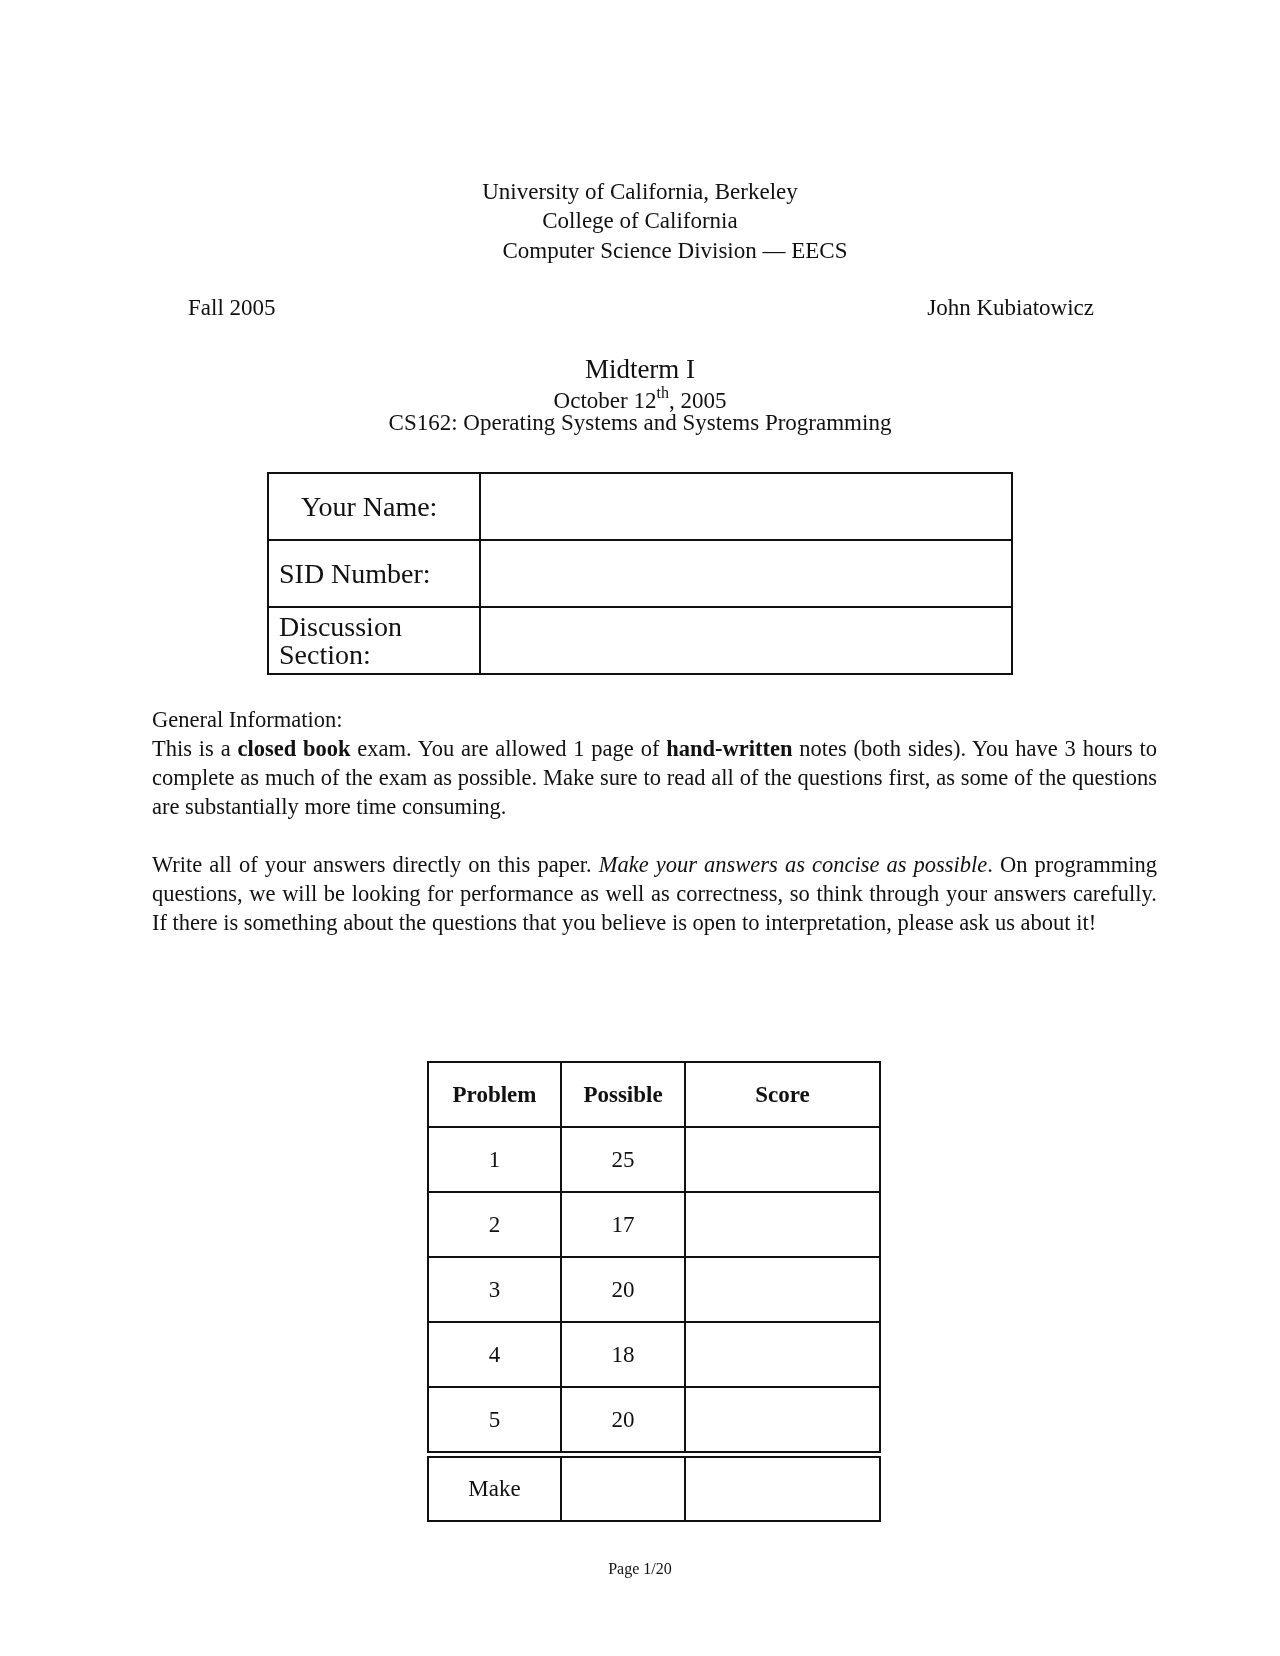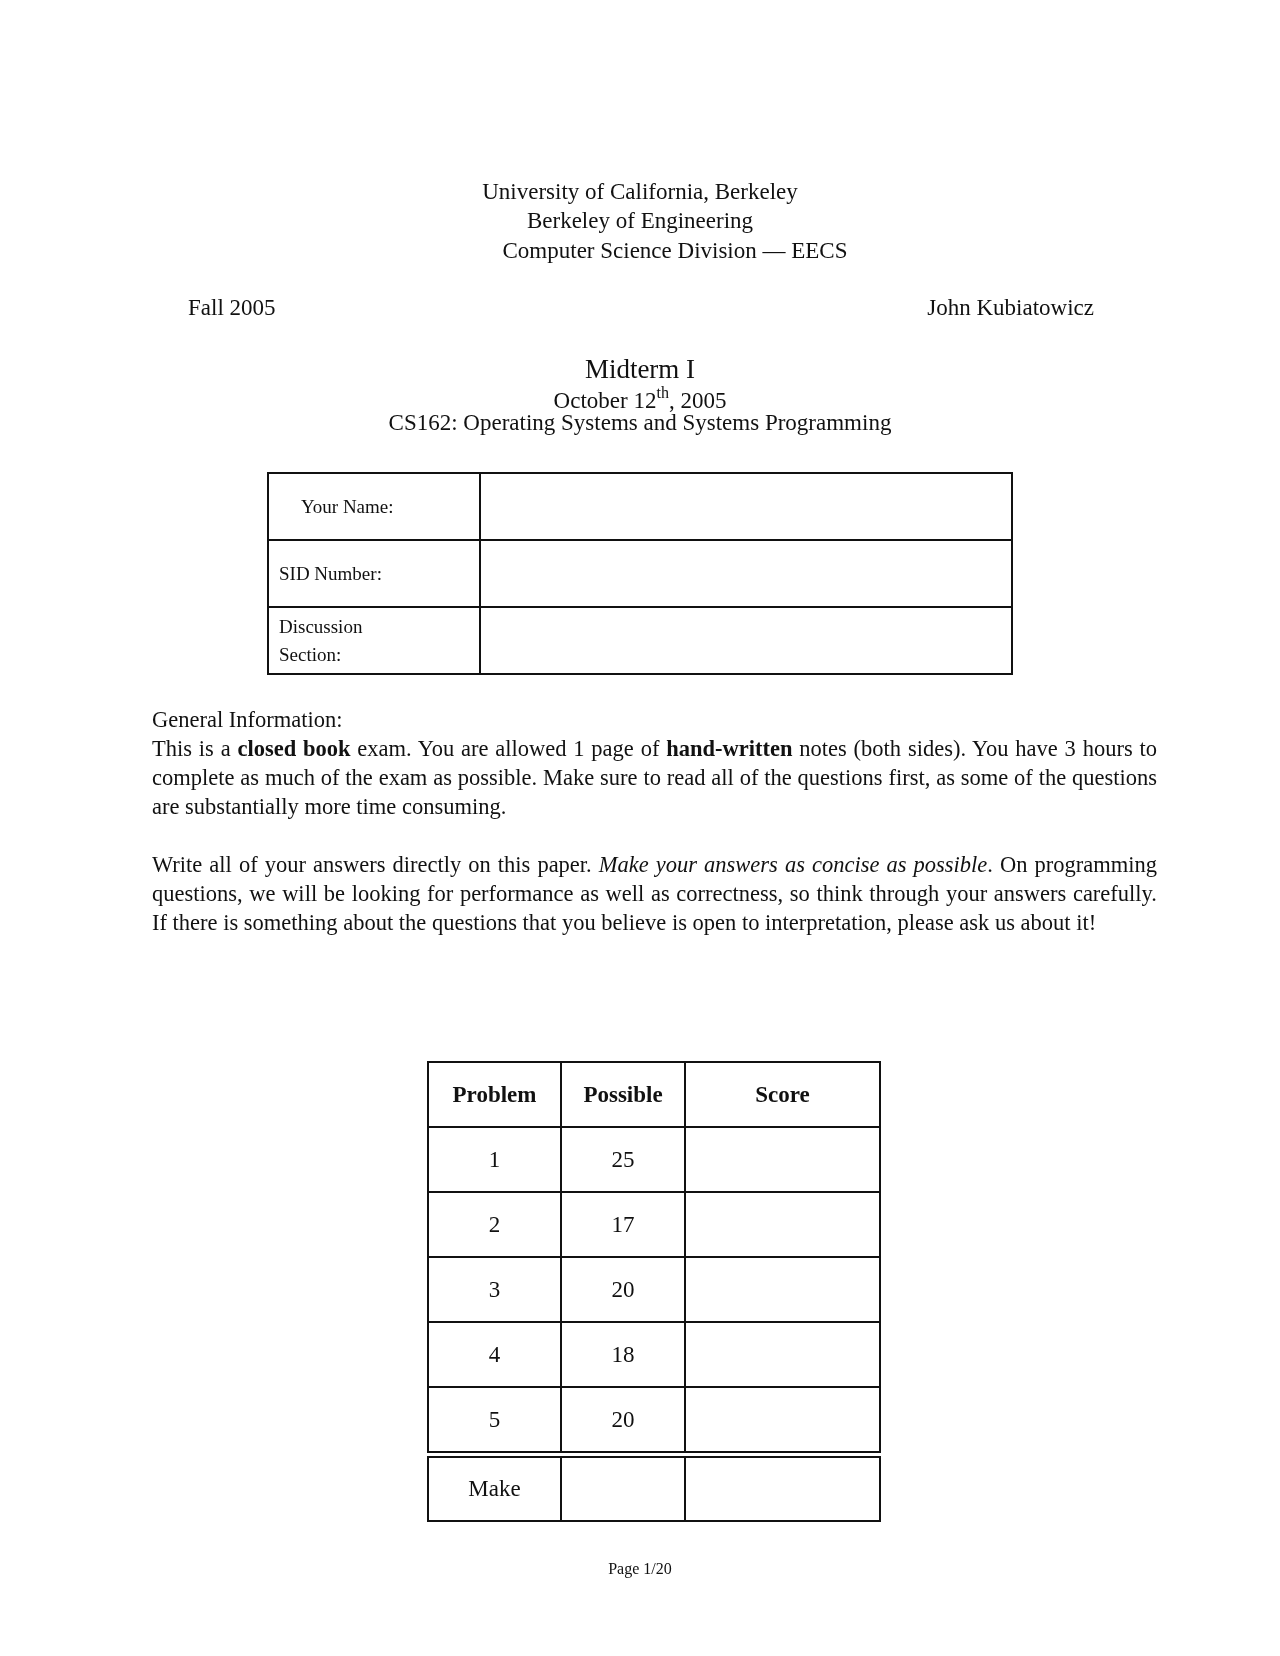--- a/index.html
+++ b/index.html
@@ -14,21 +14,21 @@
     font-size: 23px; line-height: 30px; white-space: nowrap;
   }
   .title-line { font-size: 27px; line-height: 32px; }
   sup.th { font-size: 16px; vertical-align: 10px; line-height: 0; }
   .meta-left { left: 188px; top: 293px; font-size: 23px; line-height: 30px; }
   .meta-right { right: 186px; top: 293px; font-size: 23px; line-height: 30px; }
 
   
   table.info {
     position: absolute; left: 267px; top: 472px; width: 746px;
-    border-collapse: collapse; font-size: 19px;
+    border-collapse: collapse; font-size: 28px;
   }
   table.info td {
     border: 2px solid #111; padding: 0 10px; height: 65px; vertical-align: middle;
   }
   table.info td.lbl { width: 168px; line-height: 28px; }
   table.info td.lbl.indent { padding-left: 32px; }
   table.info td.field { width: auto; }
 
   .gen {
     position: absolute; left: 152px; width: 1005px;
@@ -55,21 +55,21 @@
 
   .page-num {
     position: absolute; left: 0; width: 1280px; top: 1556px;
     text-align: center; font-size: 16px; line-height: 26px;
   }
 </style>
 </head>
 <body>
 
 <div class="center-line" style="top:177px;">University of California, Berkeley</div>
-<div class="center-line" style="top:206px;">Berkeley of Engineering</div>
+<div class="center-line" style="top:206px;">College of California</div>
 <div class="center-line" style="top:236px;margin-left:35px;">Computer Science Division — EECS</div>
 
 <div class="abs meta-left">Fall 2005</div>
 <div class="abs meta-right">John Kubiatowicz</div>
 
 <div class="center-line title-line" style="top:353px;">Midterm I</div>
 <div class="center-line" style="top:386px;"><span>October 12</span><sup class="th">th</sup><span>, 2005</span></div>
 <div class="center-line" style="top:408px;">CS162: Operating Systems and Systems Programming</div>
 
 <table class="info">

